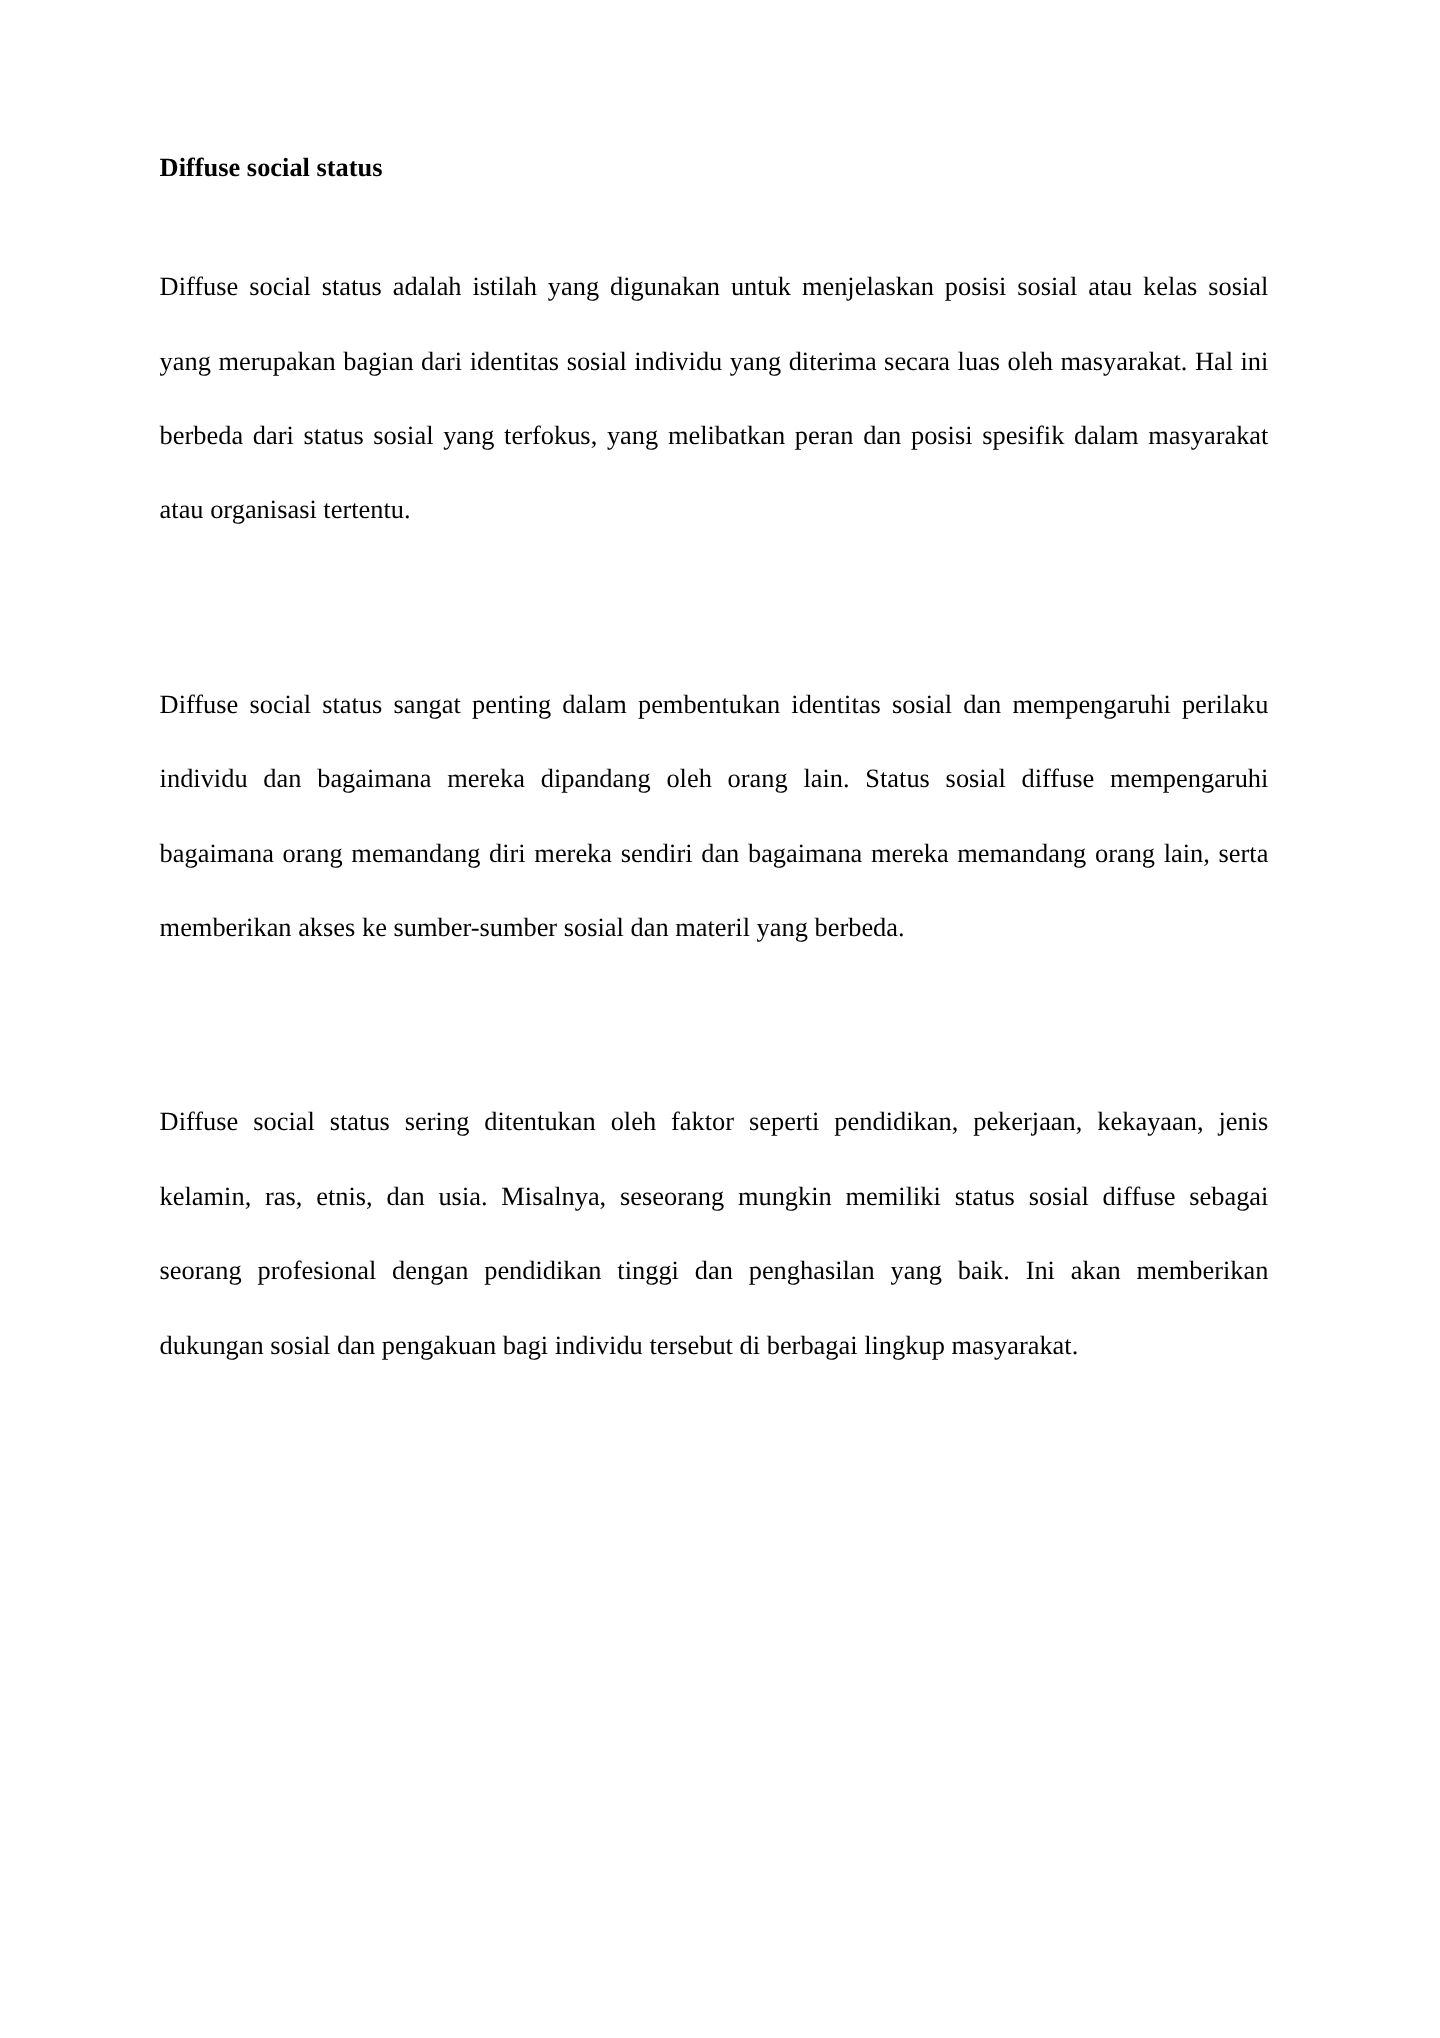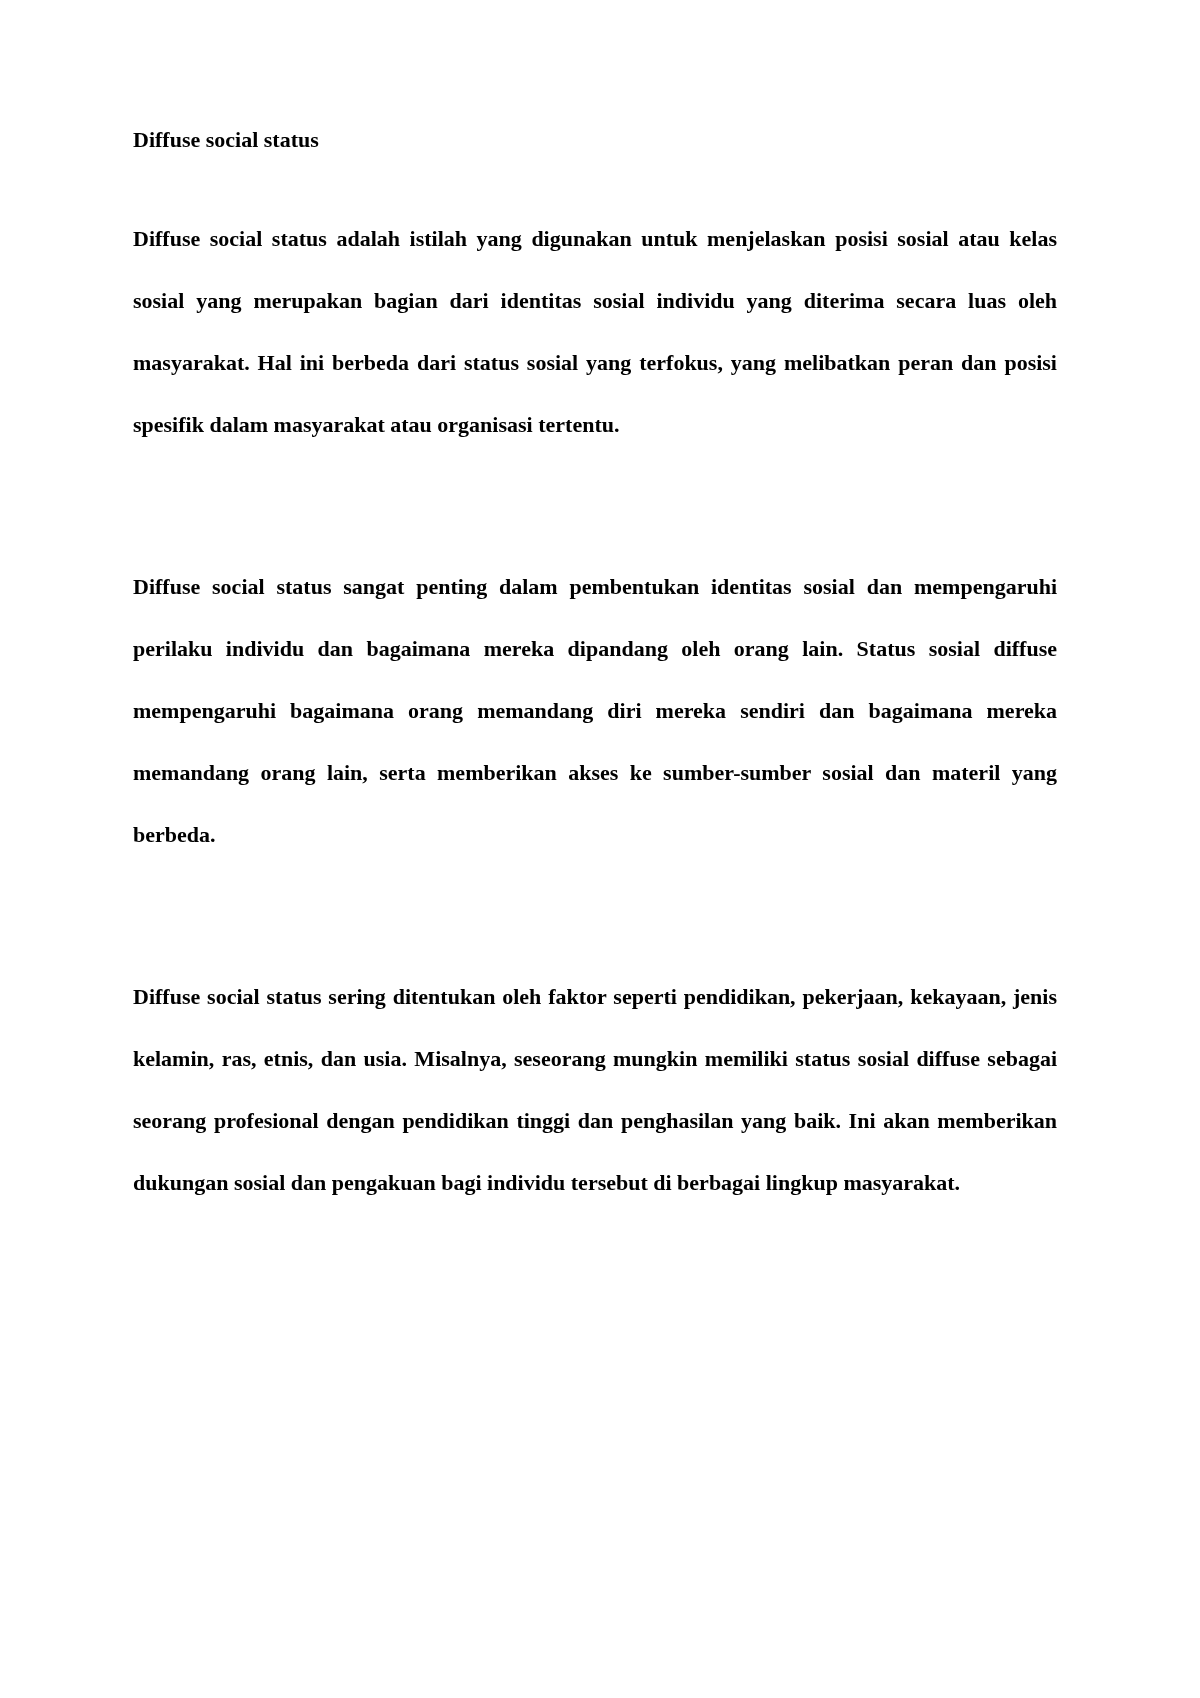--- a/index.html
+++ b/index.html
@@ -28,21 +28,20 @@
       font-weight: bold;
       line-height: 28px;
       margin: 0 0 54px 0;
     }
     .para {
       font-size: 22px;
       line-height: 62px;
       text-align: justify;
       text-justify: inter-word;
       margin: 0 12px 100px 0;
-      font-weight: bold;
     }
     .para:last-child {
       margin-bottom: 0;
     }
   </style>
 </head>
 <body>
 
 <div class="page">
   <div class="content">

